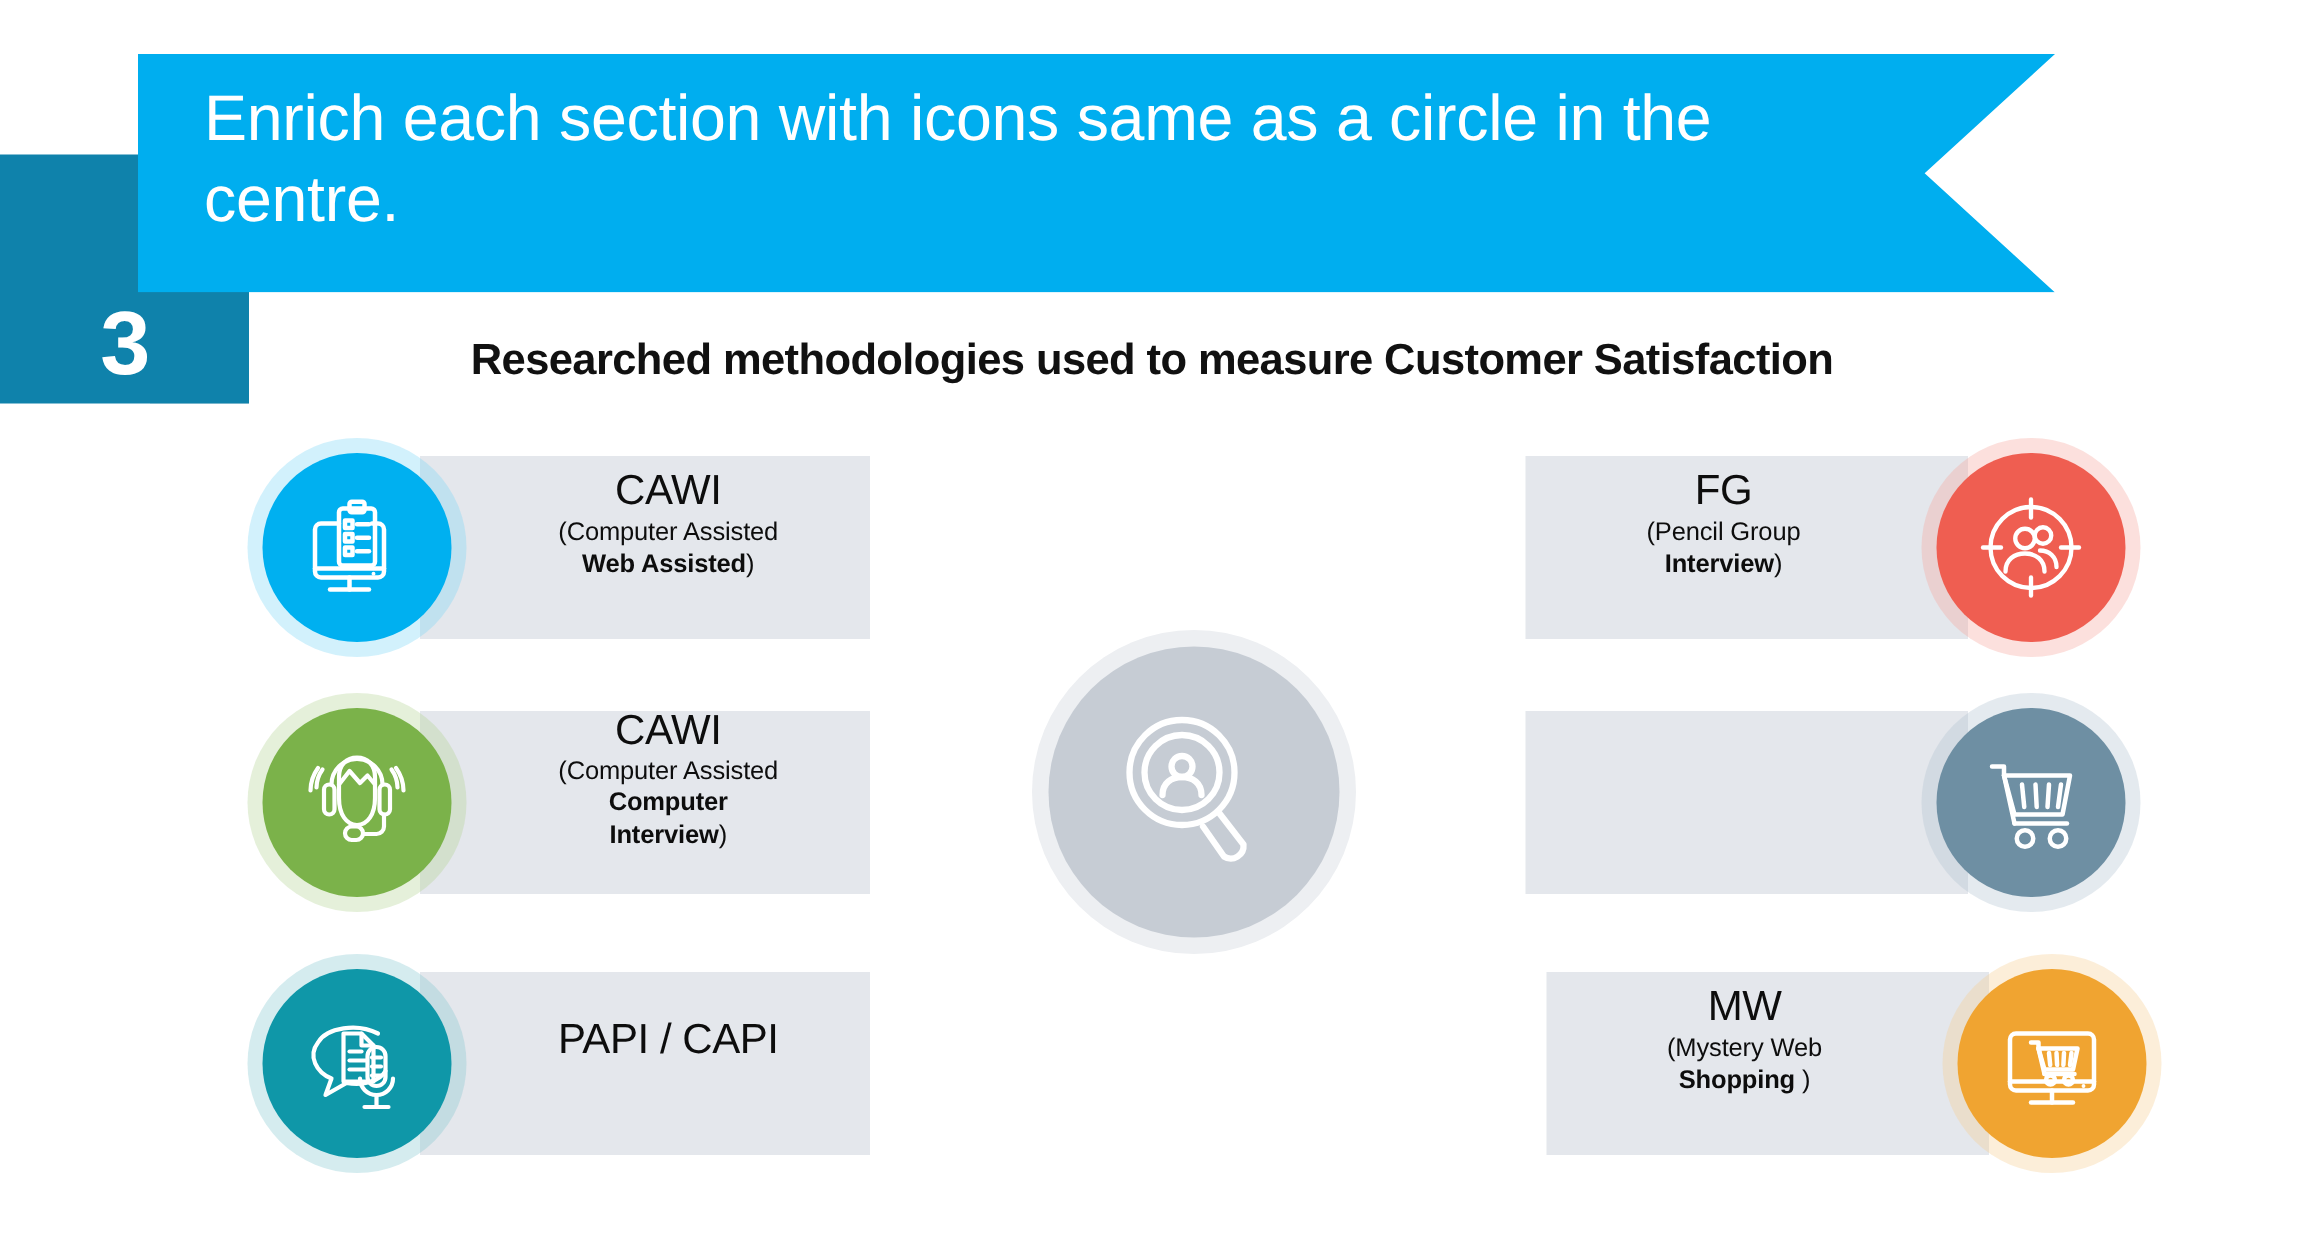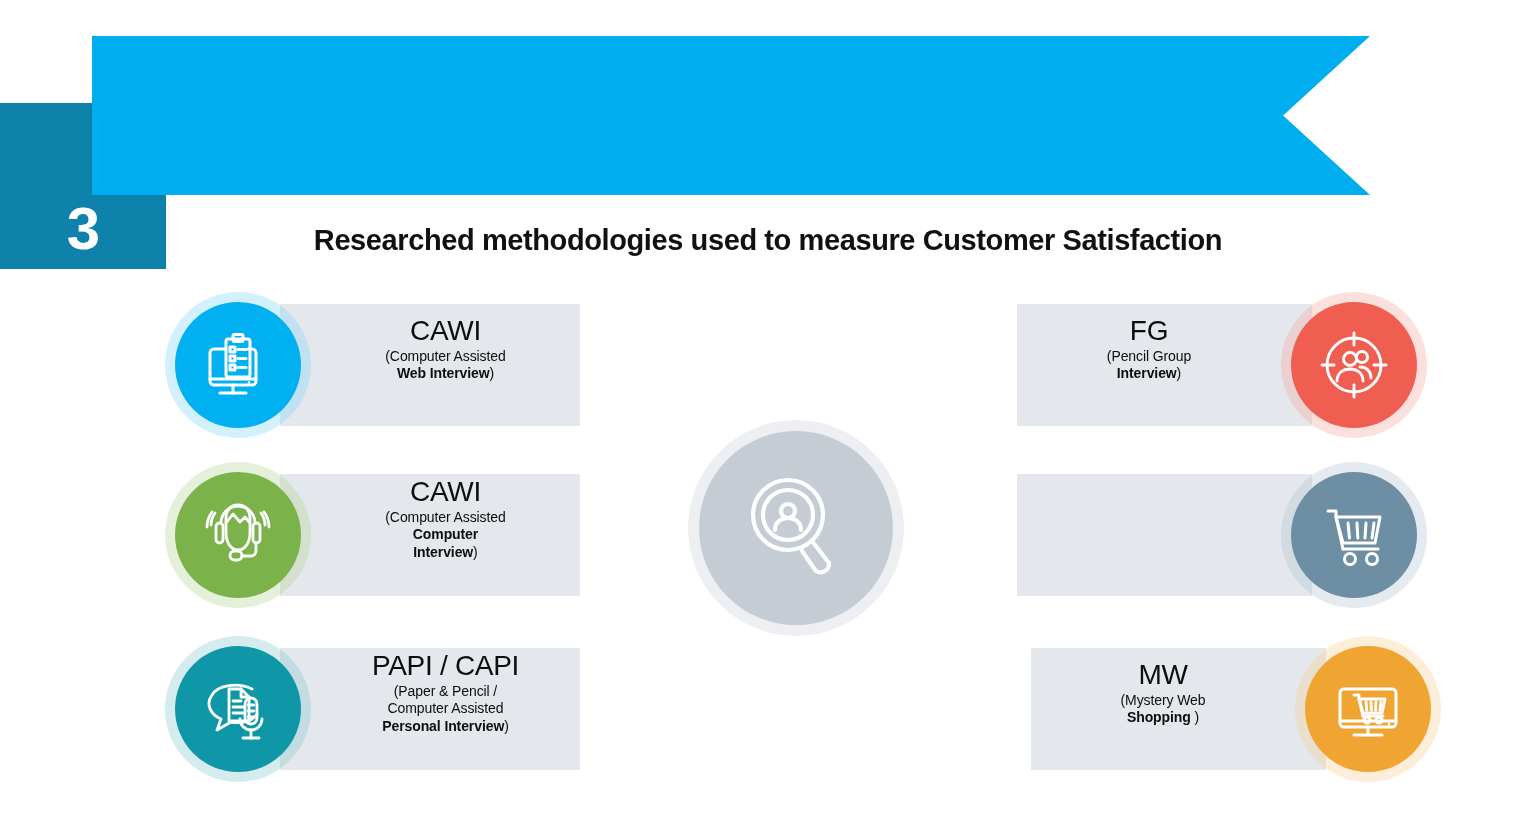--- a/index.html
+++ b/index.html
@@ -158,21 +158,21 @@
   .row.right .card-text { left: 0; right: 146px; }
 
   .acr {
     font-size: 28px;
     font-weight: 400;
     line-height: 1.12;
     letter-spacing: -0.3px;
     margin-bottom: 1px;
   }
   .expansion {
-    font-size: 14px;
+    font-size: 17px;
     line-height: 1.26;
     font-weight: 400;
     letter-spacing: -0.1px;
   }
   .expansion b { font-weight: bold; }
 
   
   #center-circle {
     position: absolute;
     left: 688px;
@@ -200,20 +200,21 @@
   }
 </style>
 </head>
 <body>
 
 <div id="header-zone">
   <div id="badge-fold"></div>
   <div id="badge-square"></div>
   <div id="badge-number">3</div>
   <div id="banner"></div>
+  <div id="banner-title">Enrich each section with icons same as a circle in the centre.</div>
 </div>
 
 <div id="subtitle">Researched methodologies used to measure Customer Satisfaction</div>
 
 <div id="center-circle">
   <div id="center-halo"></div>
   <div id="center-disc">
     <span>
       <svg width="120" height="120" viewBox="0 0 120 120" fill="none" stroke="#ffffff" stroke-width="4.2" stroke-linecap="round" stroke-linejoin="round">
         <circle cx="52" cy="49" r="35"></circle>
@@ -247,21 +248,21 @@
           <rect x="34" y="42" width="5" height="5"></rect>
           <line x1="42" y1="44.5" x2="50" y2="44.5"></line>
         </svg>
       </span>
     </div>
   </div>
   <div class="card-text">
     <div class="acr">CAWI</div>
     <div class="expansion">
       <div><span>(Computer Assisted</span></div>
-      <div><b>Web Interview</b><span>)</span></div>
+      <div><b>Web Assisted</b><span>)</span></div>
     </div>
   </div>
 </div>
 
 <div class="row left" style="top:462px;">
   <div class="card-bg"></div>
   <div class="circle-wrap">
     <div class="halo" style="background:#b5d496;"></div>
     <div class="disc" style="background:#7BB24A;">
       <span>
@@ -310,25 +311,20 @@
           <line x1="52" y1="50" x2="58" y2="50"></line>
           <path d="M44 52 a11 11 0 0 0 22 0"></path>
           <line x1="55" y1="63" x2="55" y2="71"></line>
           <line x1="47" y1="71" x2="63" y2="71"></line>
         </svg>
       </span>
     </div>
   </div>
   <div class="card-text">
     <div class="acr">PAPI / CAPI</div>
-    <div class="expansion">
-      <div><span>(Paper &amp; Pencil /</span></div>
-      <div><span>Computer Assisted</span></div>
-      <div><b>Personal Interview</b><span>)</span></div>
-    </div>
   </div>
 </div>
 
 <div class="row right" style="top:292px;">
   <div class="card-bg"></div>
   <div class="circle-wrap">
     <div class="halo" style="background:#f6a69d;"></div>
     <div class="disc" style="background:#EF5E51;">
       <span>
         <svg width="84" height="84" viewBox="0 0 84 84" fill="none" stroke="#ffffff" stroke-width="2.9" stroke-linecap="round" stroke-linejoin="round">

